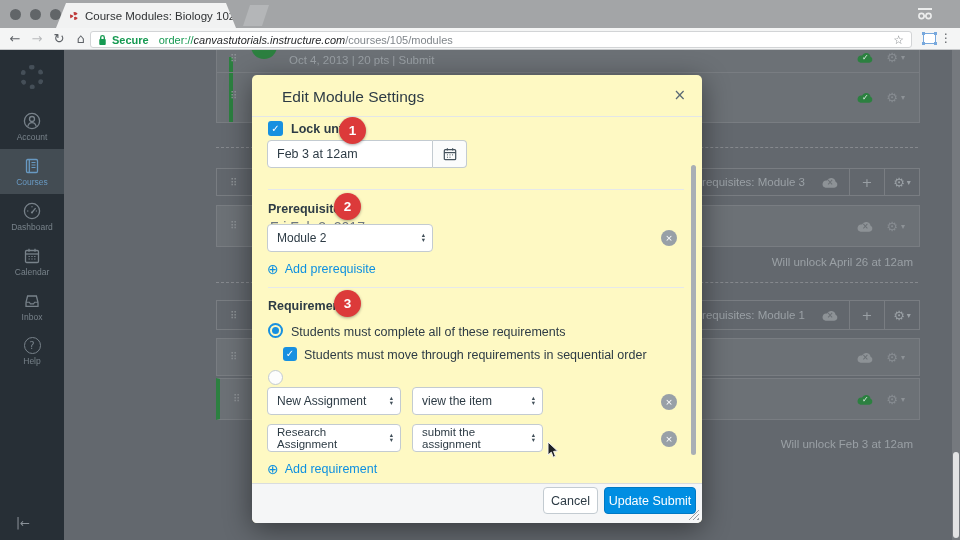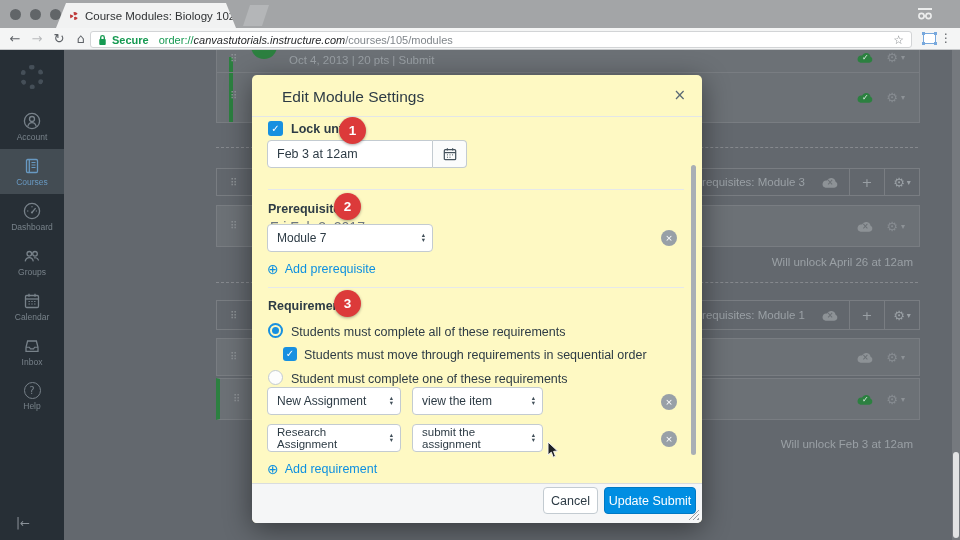--- a/index.html
+++ b/index.html
@@ -196,29 +196,20 @@
       <div class="sb-item">
         <svg width="18" height="18" viewBox="0 0 18 18" fill="none" stroke="currentColor" stroke-width="1.3">
           <circle cx="9" cy="9" r="7.6"></circle>
             <path d="M9 10.5L12.6 6.2"></path>
           <circle cx="9" cy="10.5" r="1.1" fill="currentColor" stroke="none"></circle>
           <path d="M4 9h1.4M9 4v1.4M12.8 9H14" stroke-width="1"></path>
         </svg>
         <span>Dashboard</span>
       </div>
 
-      <div class="sb-item">
-        <svg width="18" height="18" viewBox="0 0 18 18" fill="none" stroke="currentColor" stroke-width="1.3">
-          <circle cx="6.3" cy="6.8" r="2.3"></circle>
-            <circle cx="12" cy="6.8" r="2.3"></circle>
-          <path d="M2.2 14.4c.6-2.6 2-3.7 4.1-3.7 2 0 3.4 1.1 4 3.7"></path>
-          <path d="M11 10.9c1.8-.5 3.8.4 4.6 2.6" stroke-width="1.1"></path>
-        </svg>
-        <span>Groups</span>
-      </div>
 
       <div class="sb-item">
         <svg width="18" height="18" viewBox="0 0 18 18" fill="none" stroke="currentColor" stroke-width="1.3">
           <rect x="2.5" y="3.5" width="13" height="12" rx="1.2"></rect>
           <path d="M2.5 7h13"></path>
             <path d="M6 1.8v3M12 1.8v3"></path>
           <path d="M5.5 9.5h1.4M8.3 9.5h1.4M11.1 9.5h1.4M5.5 12h1.4M8.3 12h1.4M11.1 12h1.4" stroke-width="1"></path>
         </svg>
         <span>Calendar</span>
       </div>
@@ -395,21 +386,21 @@
       </svg>
     </div>
     <span class="hint" style="left:18px;top:99px;">Fri Feb 3, 2017</span>
 
     <div class="m-div" style="top:114px;"></div>
 
     <span class="lbl-b" style="left:16px;top:127px;">Prerequisites</span>
     <div class="badge" style="left:82px;top:118px;">2</div>
 
     <div class="sel" style="left:15px;top:149px;width:166px;">
-      <span>Module 7</span>
+      <span>Module 2</span>
       <span class="caret2 glyph">
           <span>▴</span>
           <span>▾</span>
         </span>
     </div>
     <span class="rmv glyph" style="left:409px;top:155px;"><span>×</span></span>
 
     <div class="addlink" style="left:15px;top:187px;">
       <span class="plus glyph">⊕</span>
       <span>Add prerequisite</span>
@@ -422,21 +413,20 @@
 
     <span class="radio on" style="left:16px;top:248px;">
         <i></i>
       </span>
     <span class="lbl" style="left:39px;top:250px;">Students must complete all of these requirements</span>
 
     <span class="chk glyph" style="left:31px;top:272px;width:14px;height:14px;line-height:14px;"><span>✓</span></span>
     <span class="lbl" style="left:52px;top:273px;">Students must move through requirements in sequential order</span>
 
     <span class="radio off" style="left:16px;top:295px;"></span>
-    <span class="lbl" style="left:39px;top:297px;">Student must complete one of these requirements</span>
 
     <div class="sel" style="left:15px;top:312px;width:134px;">
       <span>New Assignment</span>
       <span class="caret2 glyph">
           <span>▴</span>
           <span>▾</span>
         </span>
     </div>
     <div class="sel" style="left:160px;top:312px;width:131px;">
       <span>view the item</span>

